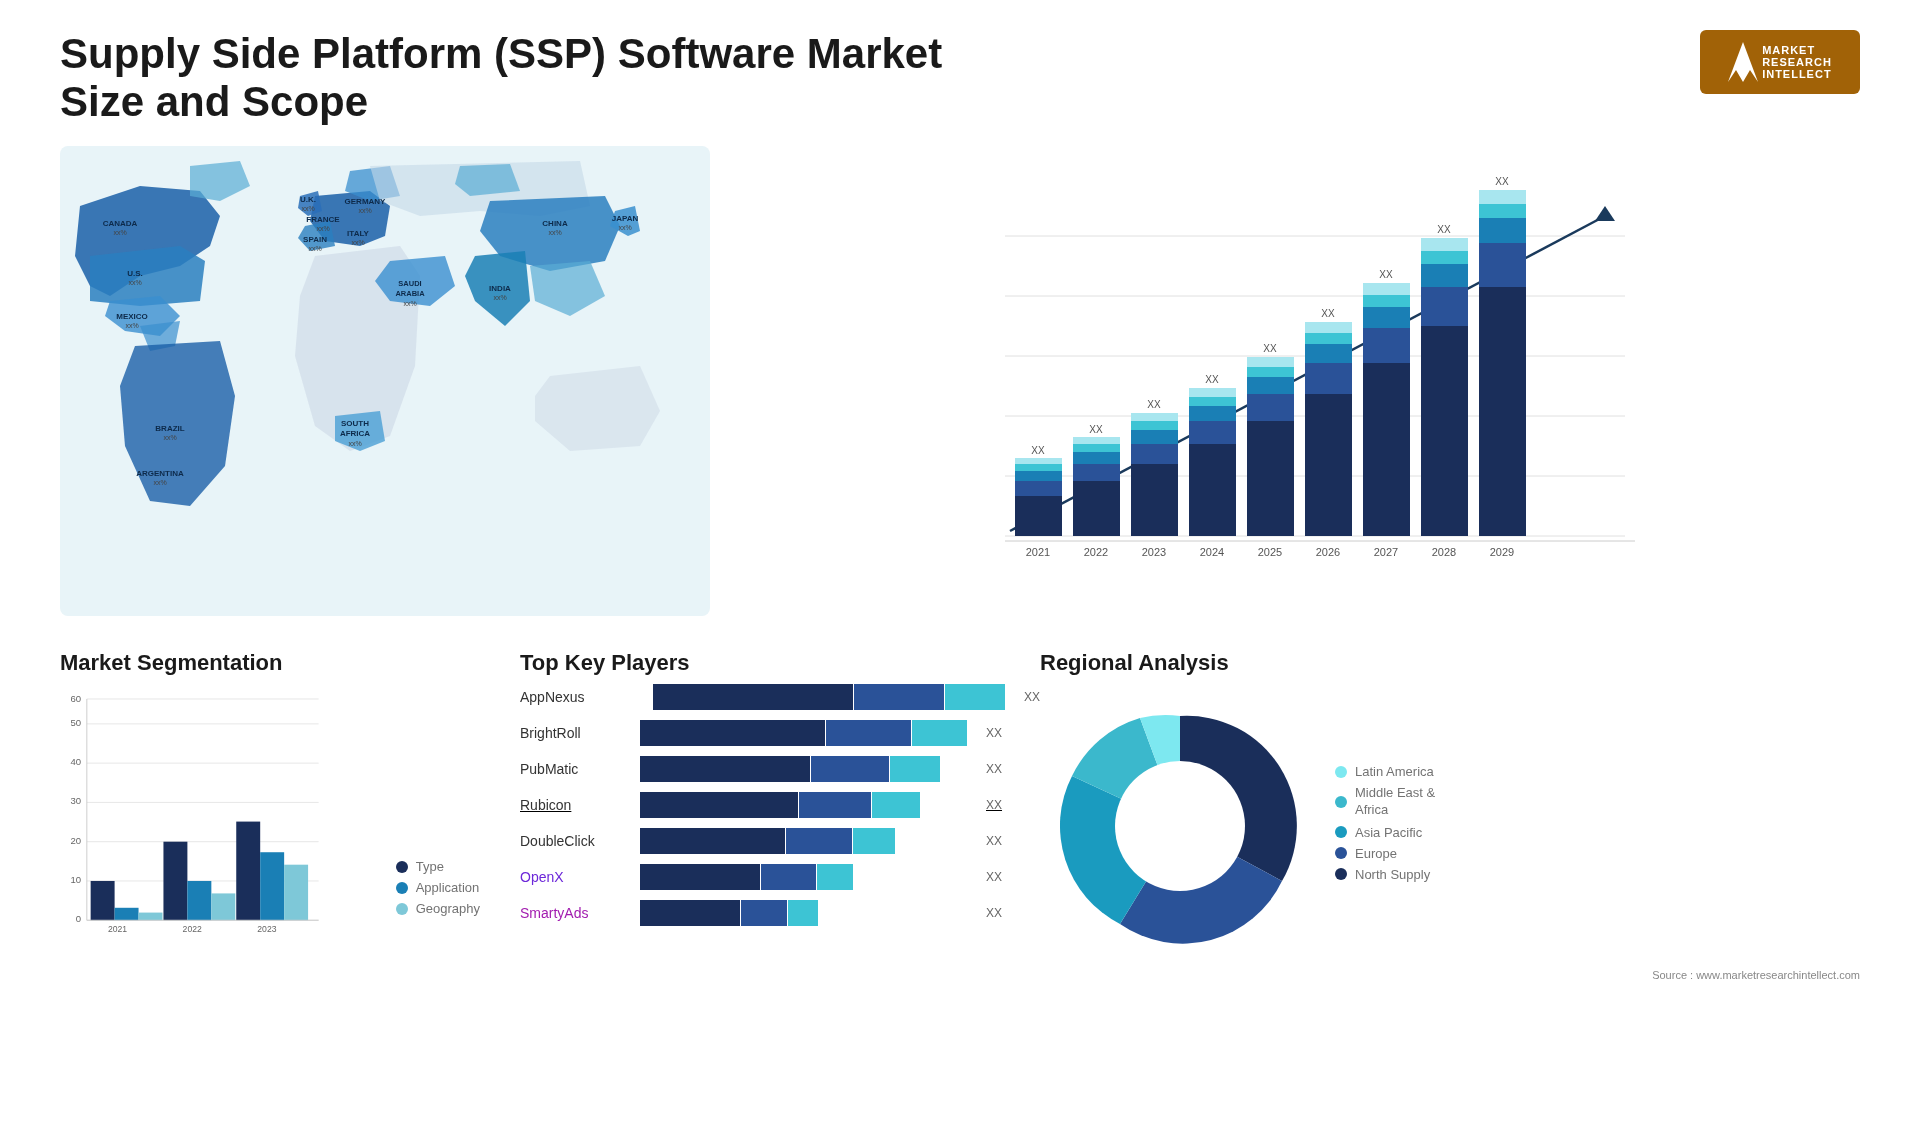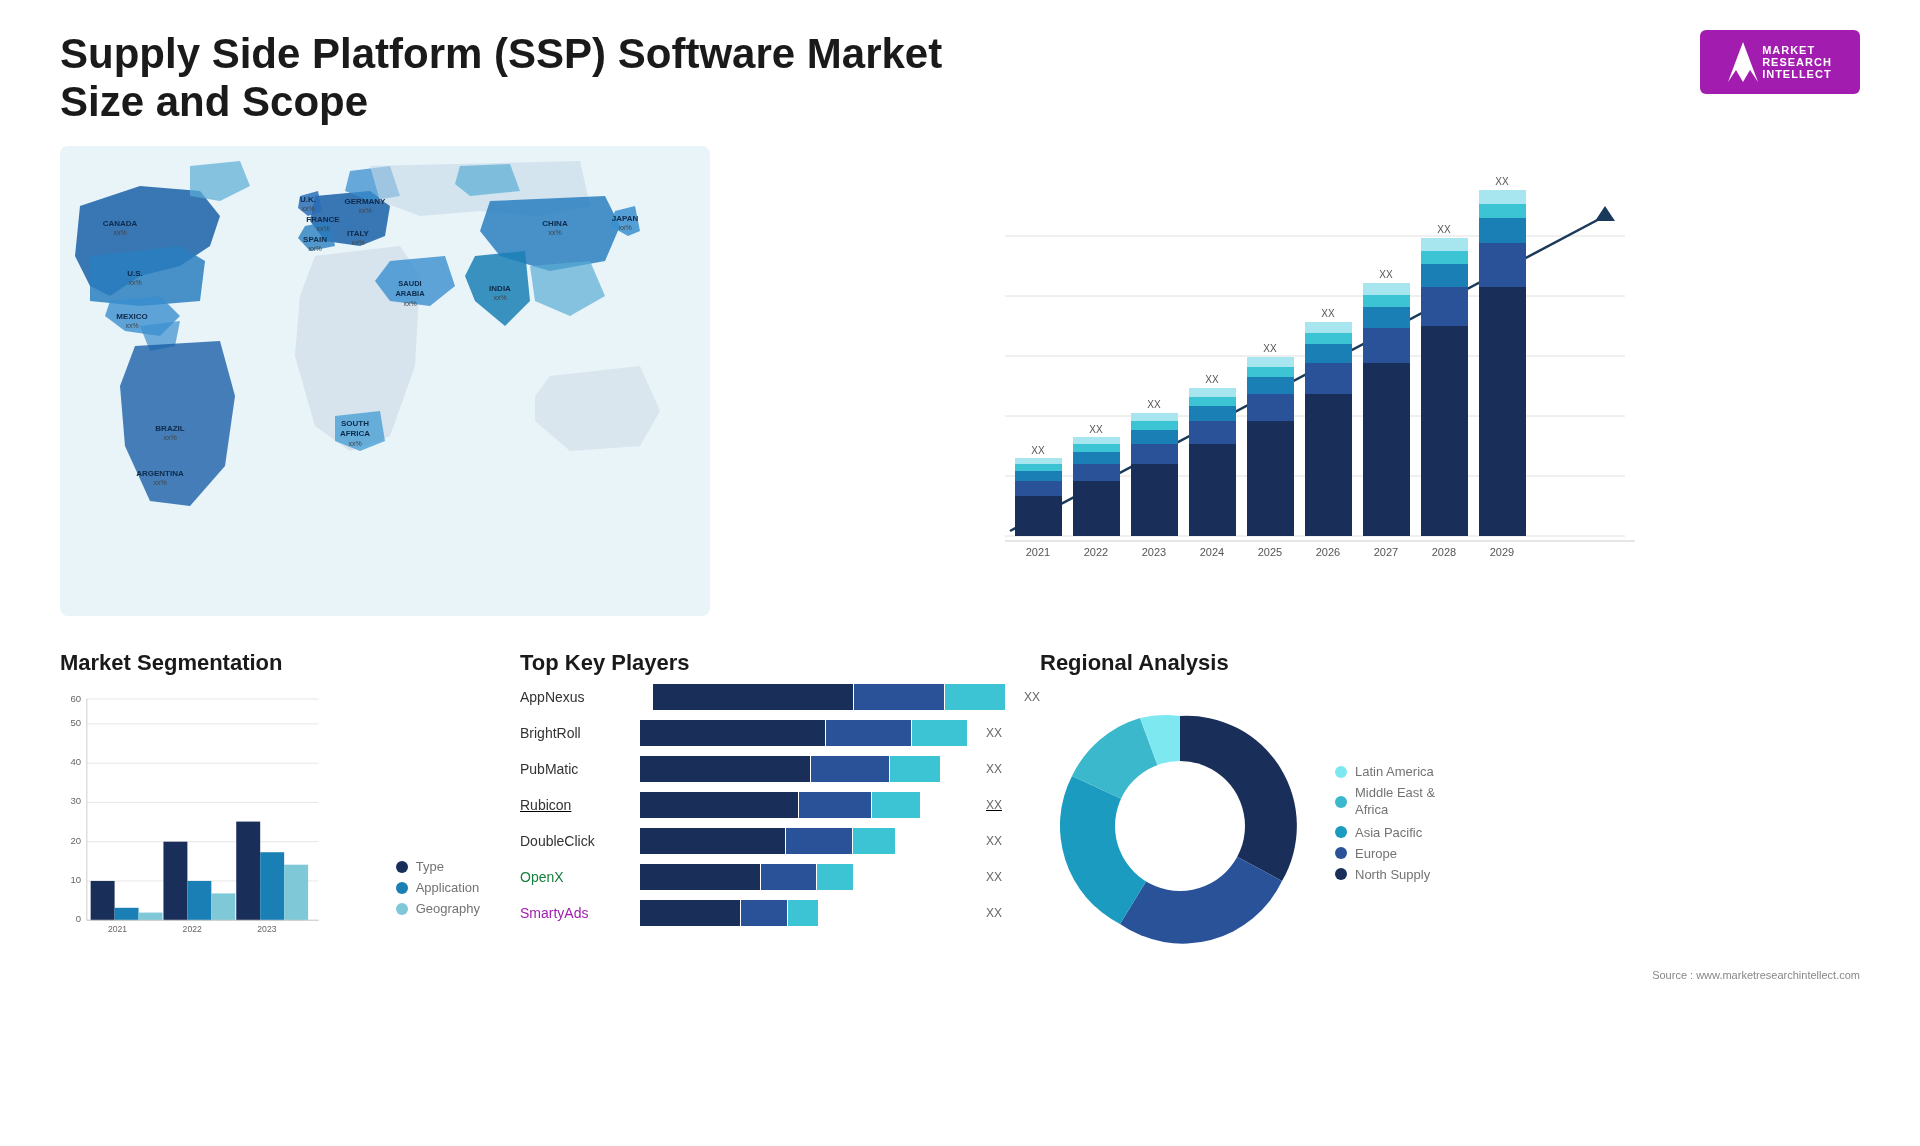--- a/index.html
+++ b/index.html
@@ -31,21 +31,21 @@
       font-size: 42px;
       font-weight: 700;
       color: #1a1a1a;
       max-width: 900px;
     }
 
     .logo-container {
       display: flex;
       flex-direction: column;
       align-items: center;
-      background: #a21caf;
+      background: #a16207;
       padding: 12px 18px;
       border-radius: 6px;
       width: 160px;
     }
 
     
     .bar-chart-section {
       grid-column: 2;
       grid-row: 1;
       position: relative;
@@ -399,21 +399,21 @@
           <span style="font-size:14px;color:#333;">DoubleClick</span>
           <div style="height:26px;display:flex;gap:1px;">
             <div style="width:145px;background:#1a2e5a;height:100%;"></div>
             <div style="width:66px;background:#2a5298;height:100%;"></div>
             <div style="width:42px;background:#3dc4d4;height:100%;"></div>
           </div>
           <span style="font-size:12px;color:#666;margin-left:6px;">XX</span>
         </div>
 
         <div style="display:grid;grid-template-columns:120px 1fr 40px;align-items:center;margin-bottom:10px;">
-          <span style="font-size:14px;color:#15803d;">OpenX</span>
+          <span style="font-size:14px;color:#6d28d9;">OpenX</span>
           <div style="height:26px;display:flex;gap:1px;">
             <div style="width:120px;background:#1a2e5a;height:100%;"></div>
             <div style="width:55px;background:#2a5298;height:100%;"></div>
             <div style="width:36px;background:#3dc4d4;height:100%;"></div>
           </div>
           <span style="font-size:12px;color:#666;margin-left:6px;">XX</span>
         </div>
 
         <div style="display:grid;grid-template-columns:120px 1fr 40px;align-items:center;margin-bottom:10px;">
           <span style="font-size:14px;color:#a21caf;">SmartyAds</span>

